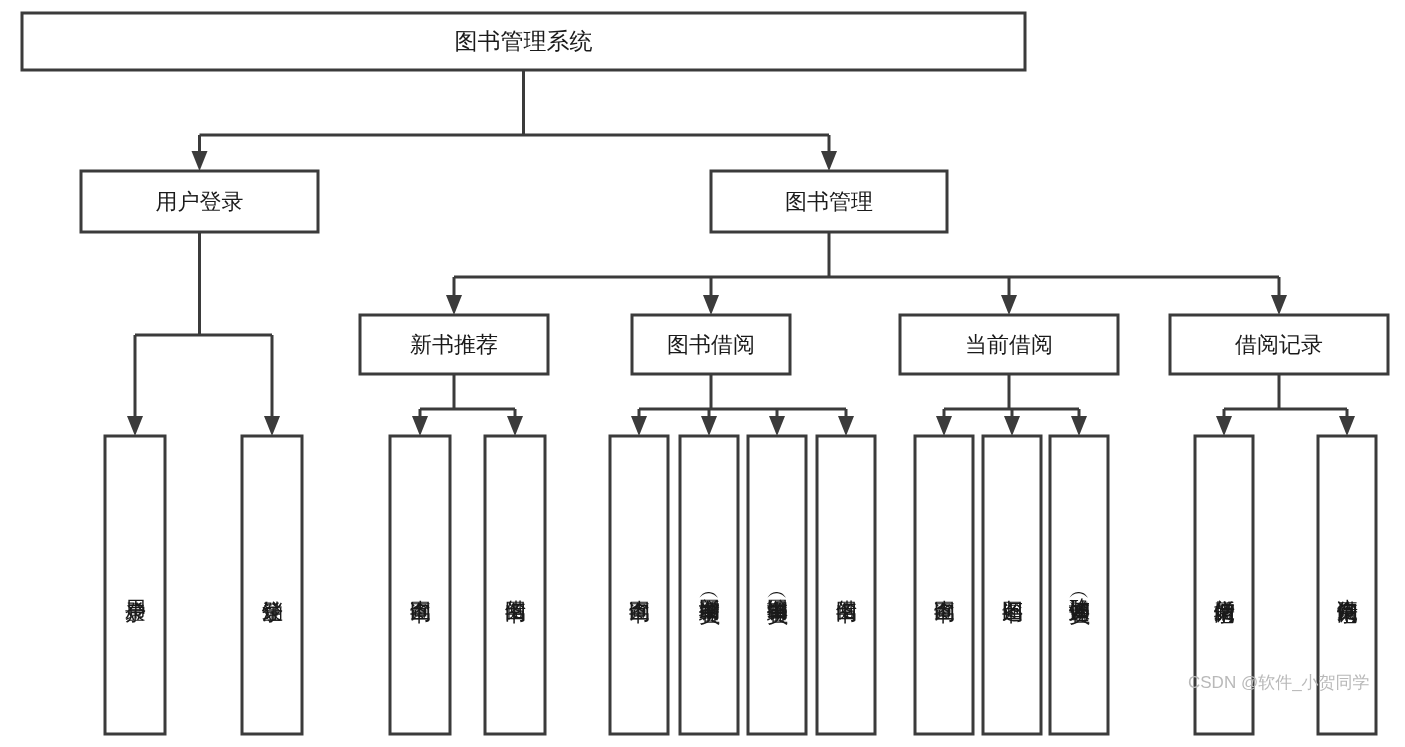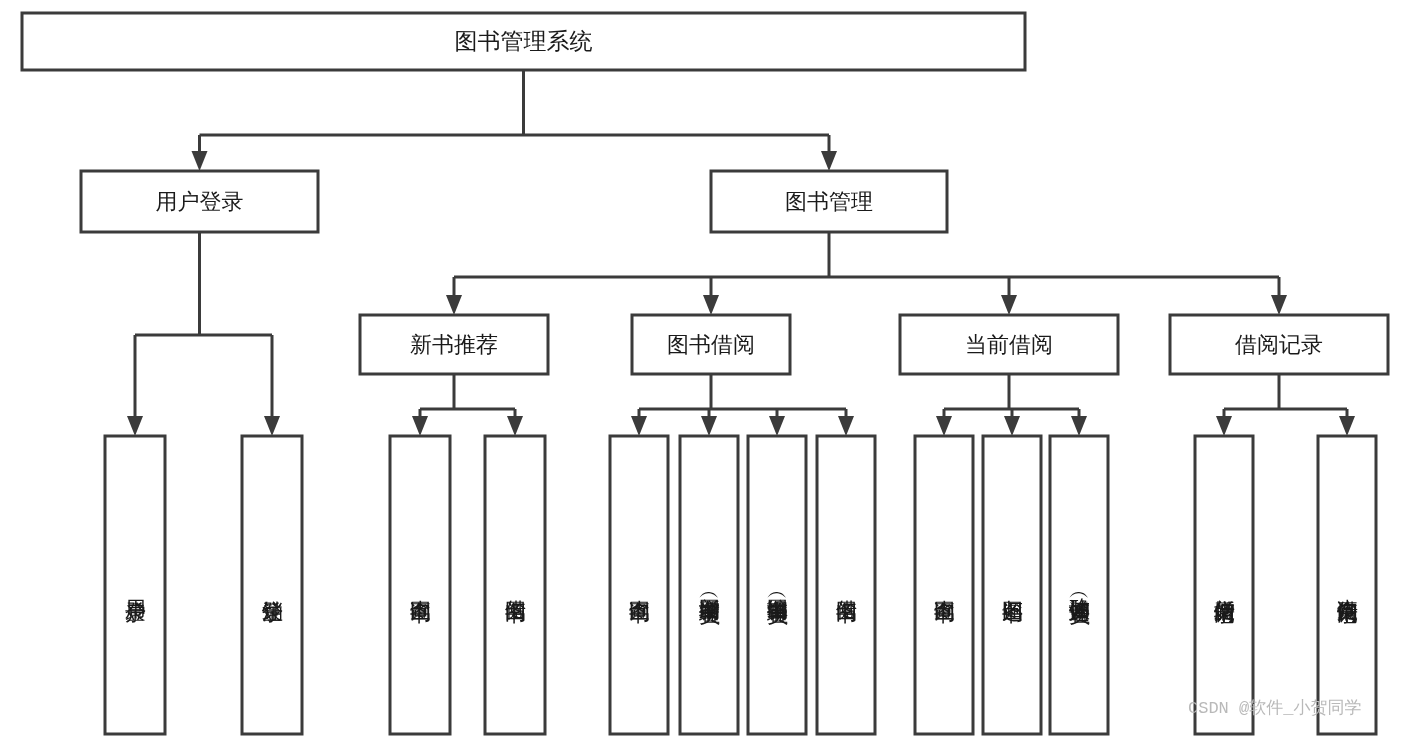--- a/index.html
+++ b/index.html
@@ -11,22 +11,22 @@
   .conn{stroke:#3b3b3b;stroke-width:3;fill:none;}
   .arrow-head{fill:#3b3b3b;stroke:none;}
   .lbl-h{font-family:"DejaVu Sans","Liberation Sans",sans-serif;
          font-size:22px;fill:#1a1a1a;text-anchor:middle;dominant-baseline:middle;}
   .lbl-root{font-size:23px;}
   .vlabel{position:absolute;display:flex;align-items:center;justify-content:center;
           writing-mode:vertical-rl;text-orientation:upright;
           font-family:"DejaVu Sans","Liberation Sans",sans-serif;
           font-size:21px;line-height:1.18;color:#1a1a1a;letter-spacing:1px;
           white-space:nowrap;pointer-events:none;}
-  .watermark{position:absolute;left:1188px;top:696px;font-size:17px;
-             color:#b9b9b9;font-family:Liberation Mono, monospace;
+  .watermark{position:absolute;left:1188px;top:671px;font-size:17px;
+             color:#b9b9b9;font-family:Liberation Sans, sans-serif;
              white-space:nowrap;}
 </style>
 </head>
 <body>
 
 <div id="canvas">
   <svg class="diagram" viewBox="0 0 1405 747" xmlns="http://www.w3.org/2000/svg">
     <g id="connectors">
         <path d="M523.5,70 L523.5,135" class="conn"></path>
         <path d="M199.5,135 L829,135" class="conn"></path>

